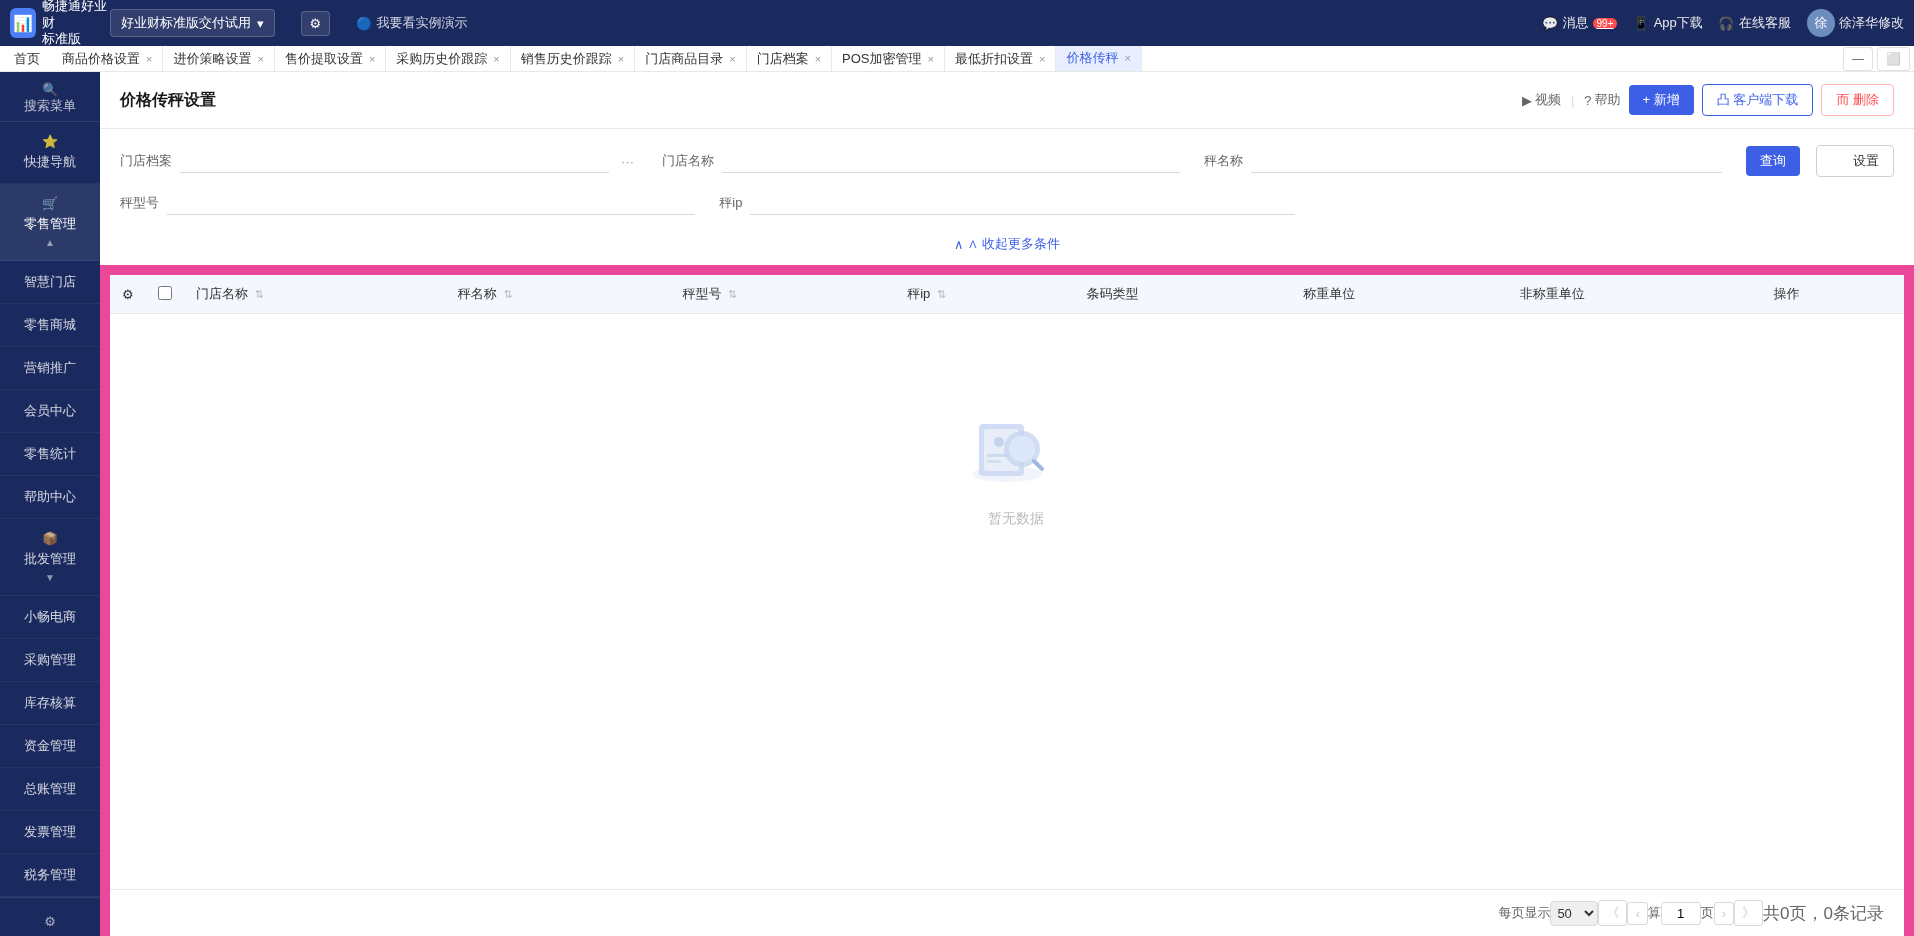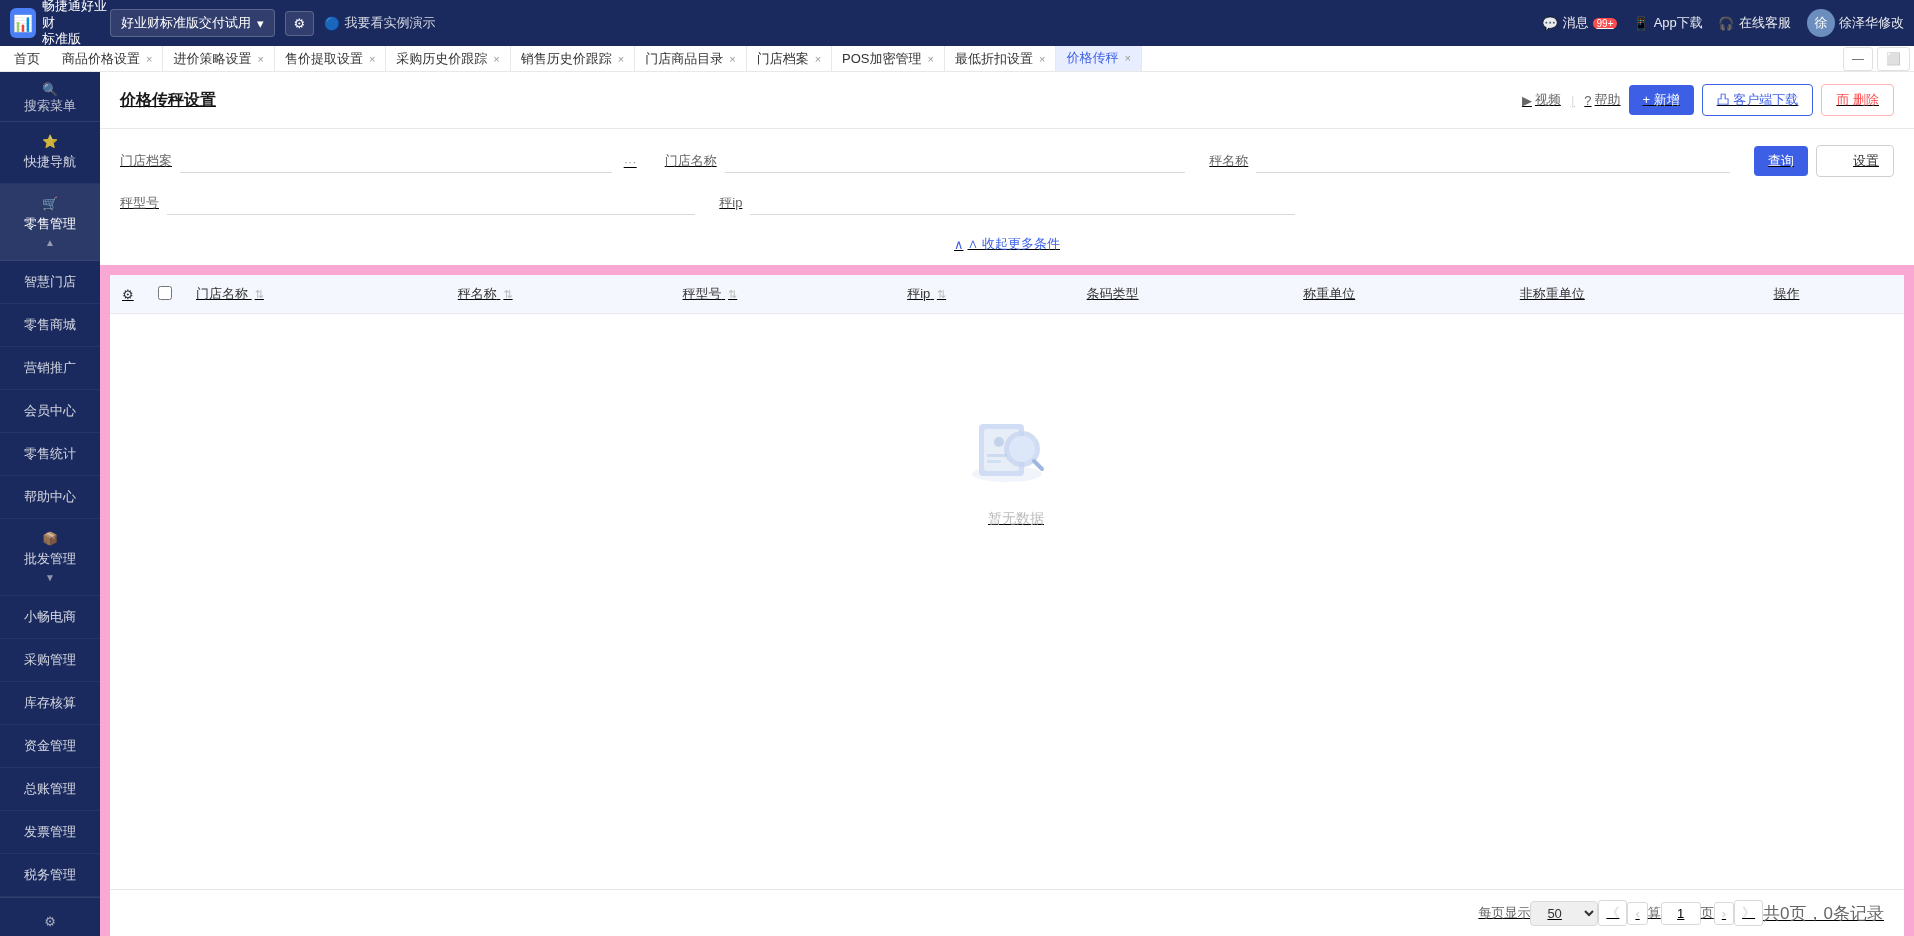--- a/index.html
+++ b/index.html
@@ -32,21 +32,21 @@
       display: flex;
       align-items: center;
       justify-content: center;
       font-size: 16px;
     }
     .top-bar-logo .logo-text { font-size: 11px; line-height: 1.3; }
     .top-bar-middle {
       flex: 1;
       display: flex;
       align-items: center;
-      gap: 10px;
+      gap: 26px;
     }
     .version-select {
       background: rgba(255,255,255,0.1);
       border: 1px solid rgba(255,255,255,0.2);
       border-radius: 4px;
       color: #fff;
       padding: 4px 10px;
       display: flex;
       align-items: center;
       gap: 6px;
@@ -200,22 +200,21 @@
       cursor: pointer;
       border-top: 1px solid rgba(255,255,255,0.1);
     }
 
     
     .content-area {
       flex: 1;
       display: flex;
       flex-direction: column;
       overflow: hidden;
-      background: #f9a8d4;
-      text-decoration: underline;
+      background: #ec4899;
     }
     .page-header {
       background: #fff;
       padding: 12px 20px 0 20px;
       border-bottom: 1px solid #e8e8e8;
       flex-shrink: 0;
     }
     .page-title-row {
       display: flex;
       align-items: center;
@@ -364,21 +363,21 @@
       align-items: center;
       justify-content: flex-end;
       gap: 0;
       flex-shrink: 0;
       margin: 0 10px;
     }
     .pag-label { color: #666; font-size: 13px; }
     .pag-select {
       border: 1px solid #d9d9d9;
       border-radius: 4px;
-      padding: 3px 12px;
+      padding: 3px 2px;
       font-size: 13px;
       color: #333;
       cursor: pointer;
     }
     .pag-btn {
       background: #fff;
       border: 1px solid #d9d9d9;
       border-radius: 3px;
       color: #666;
       padding: 3px 7px;
@@ -590,21 +589,21 @@
           <button class="field-btn">···</button>
         </div>
         <div class="form-field">
           <span class="form-label">门店名称</span>
           <input class="form-input" type="text" style="">
         </div>
         <div class="form-field">
           <span class="form-label">秤名称</span>
           <input class="form-input" type="text" style="">
         </div>
-        <div style="display:flex;gap:8px;align-items:center;flex-shrink:0">
+        <div style="display:flex;gap:16px;align-items:center;flex-shrink:0">
           <button class="btn btn-primary">查询</button>
           <button class="btn btn-default">设置</button>
         </div>
       </div>
       <div class="form-row">
         <div class="form-field">
           <span class="form-label">秤型号</span>
           <input class="form-input" type="text" style="">
         </div>
         <div class="form-field">

